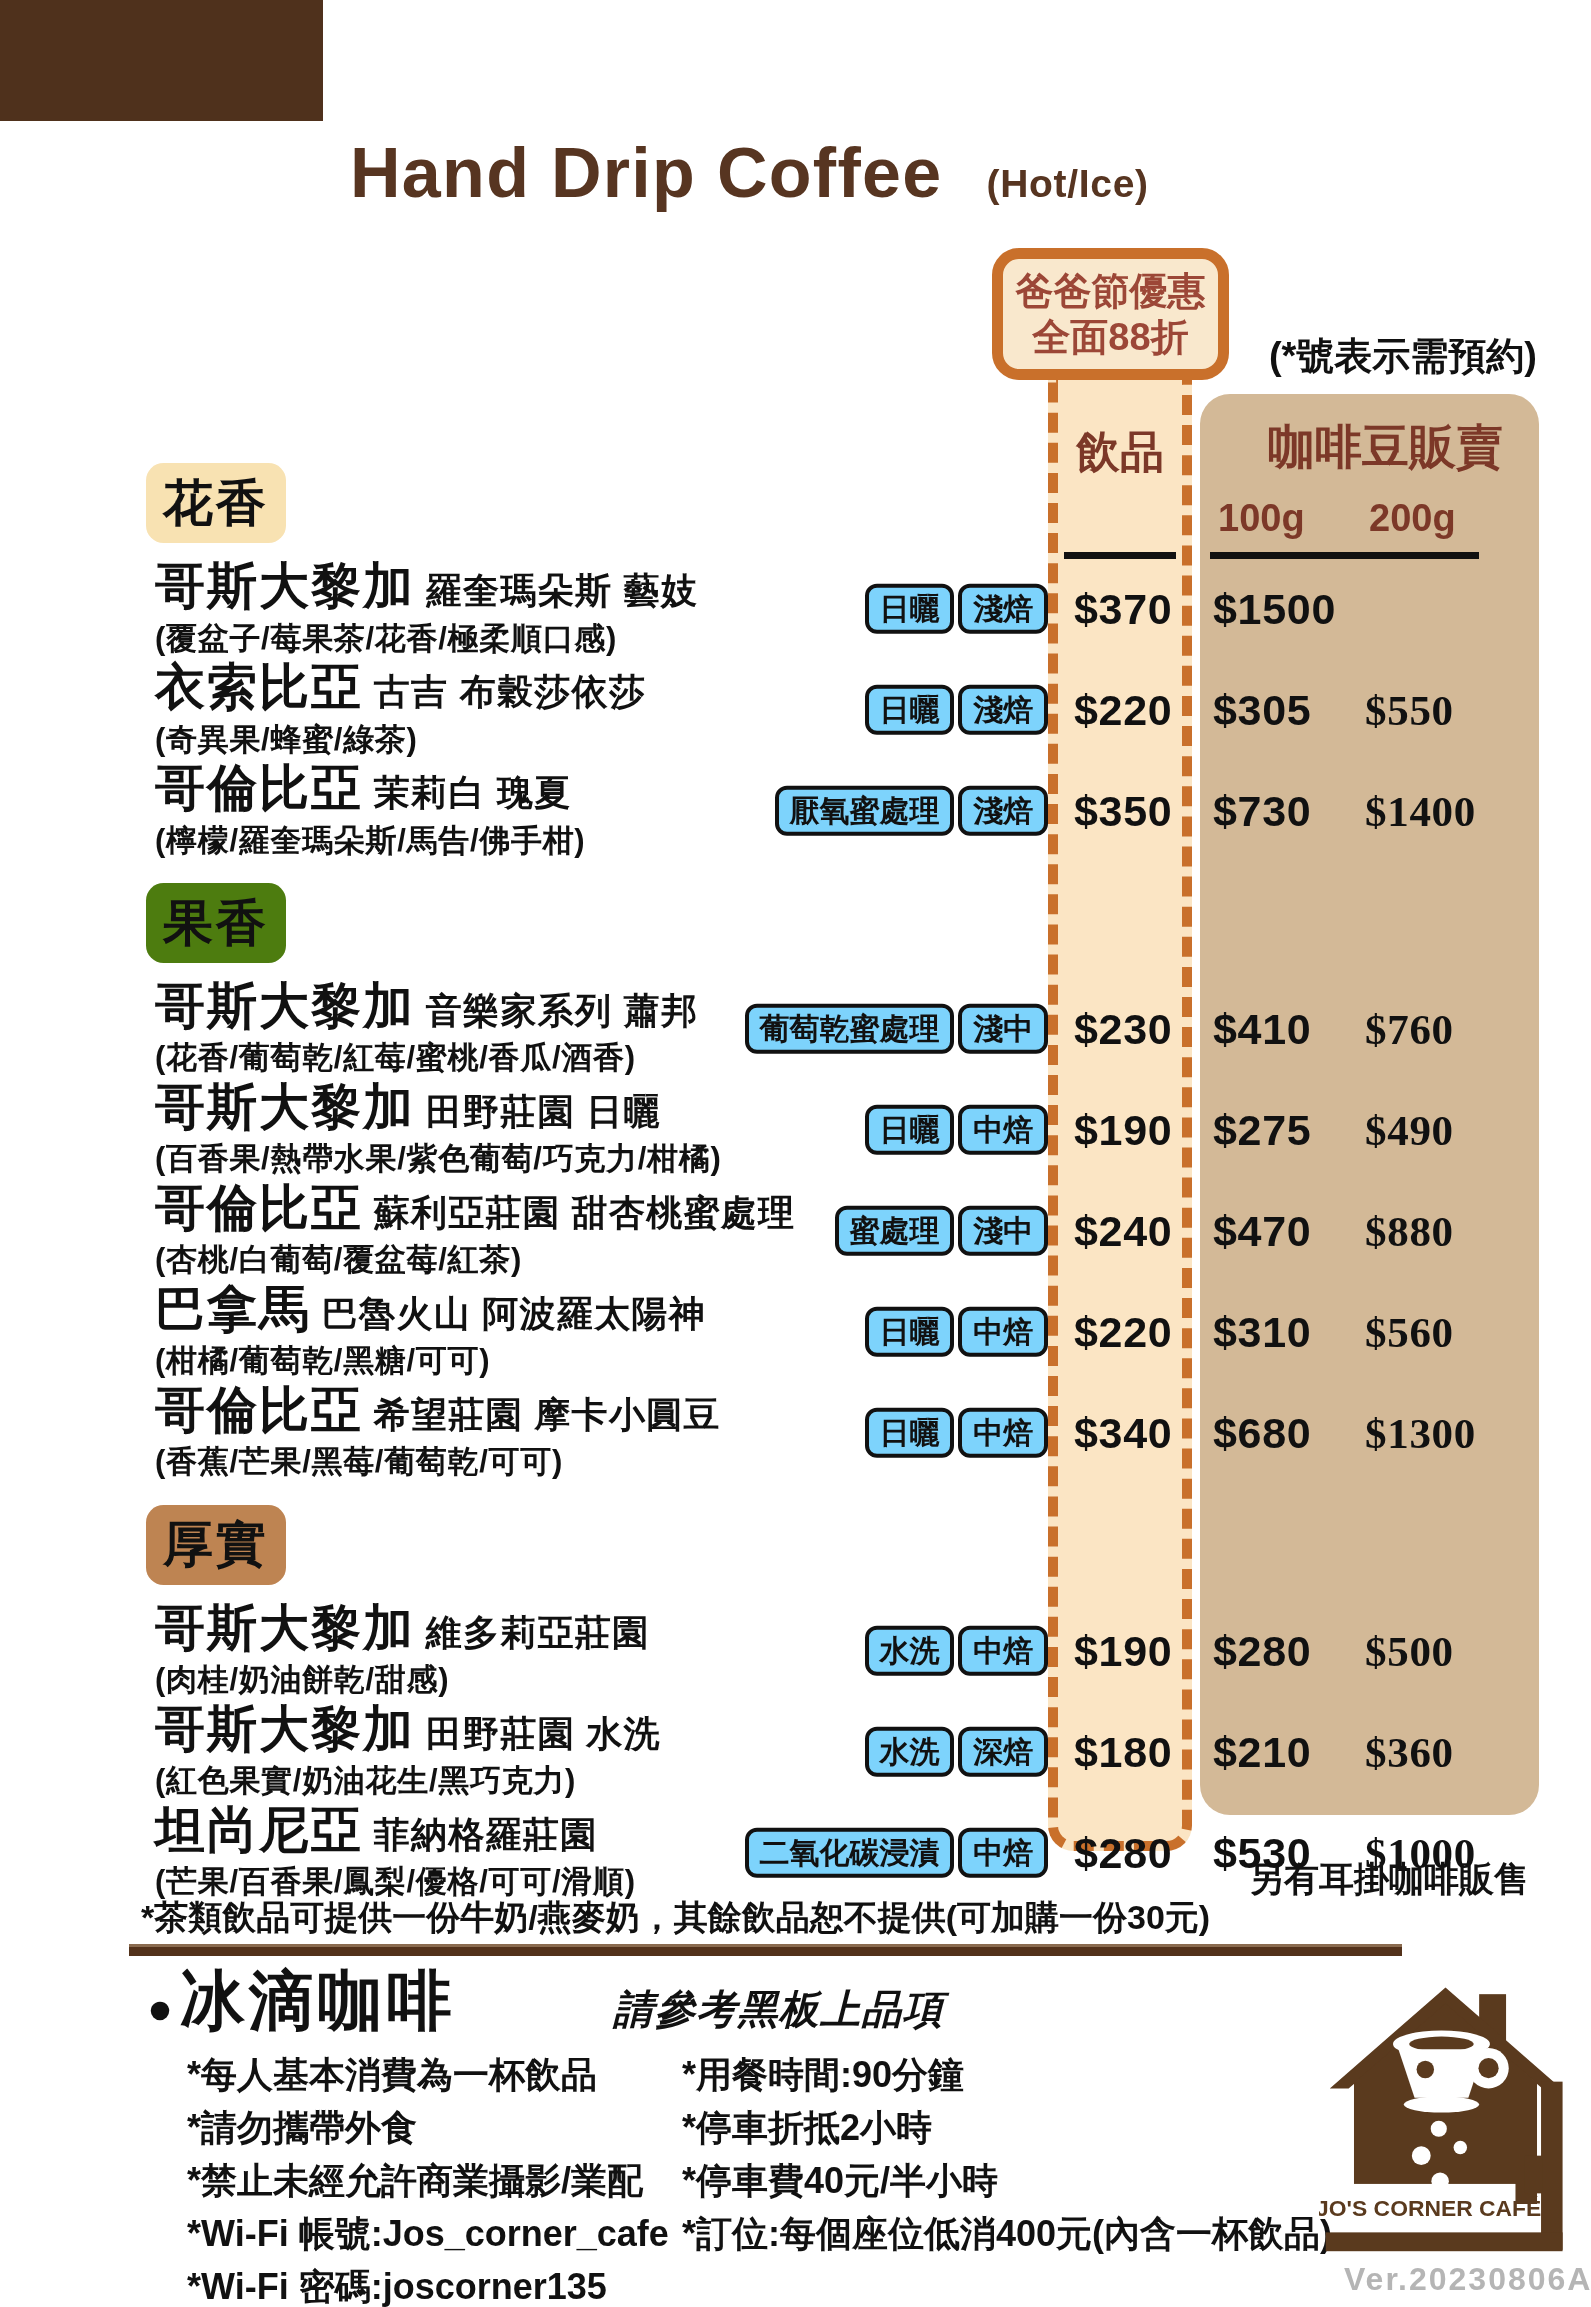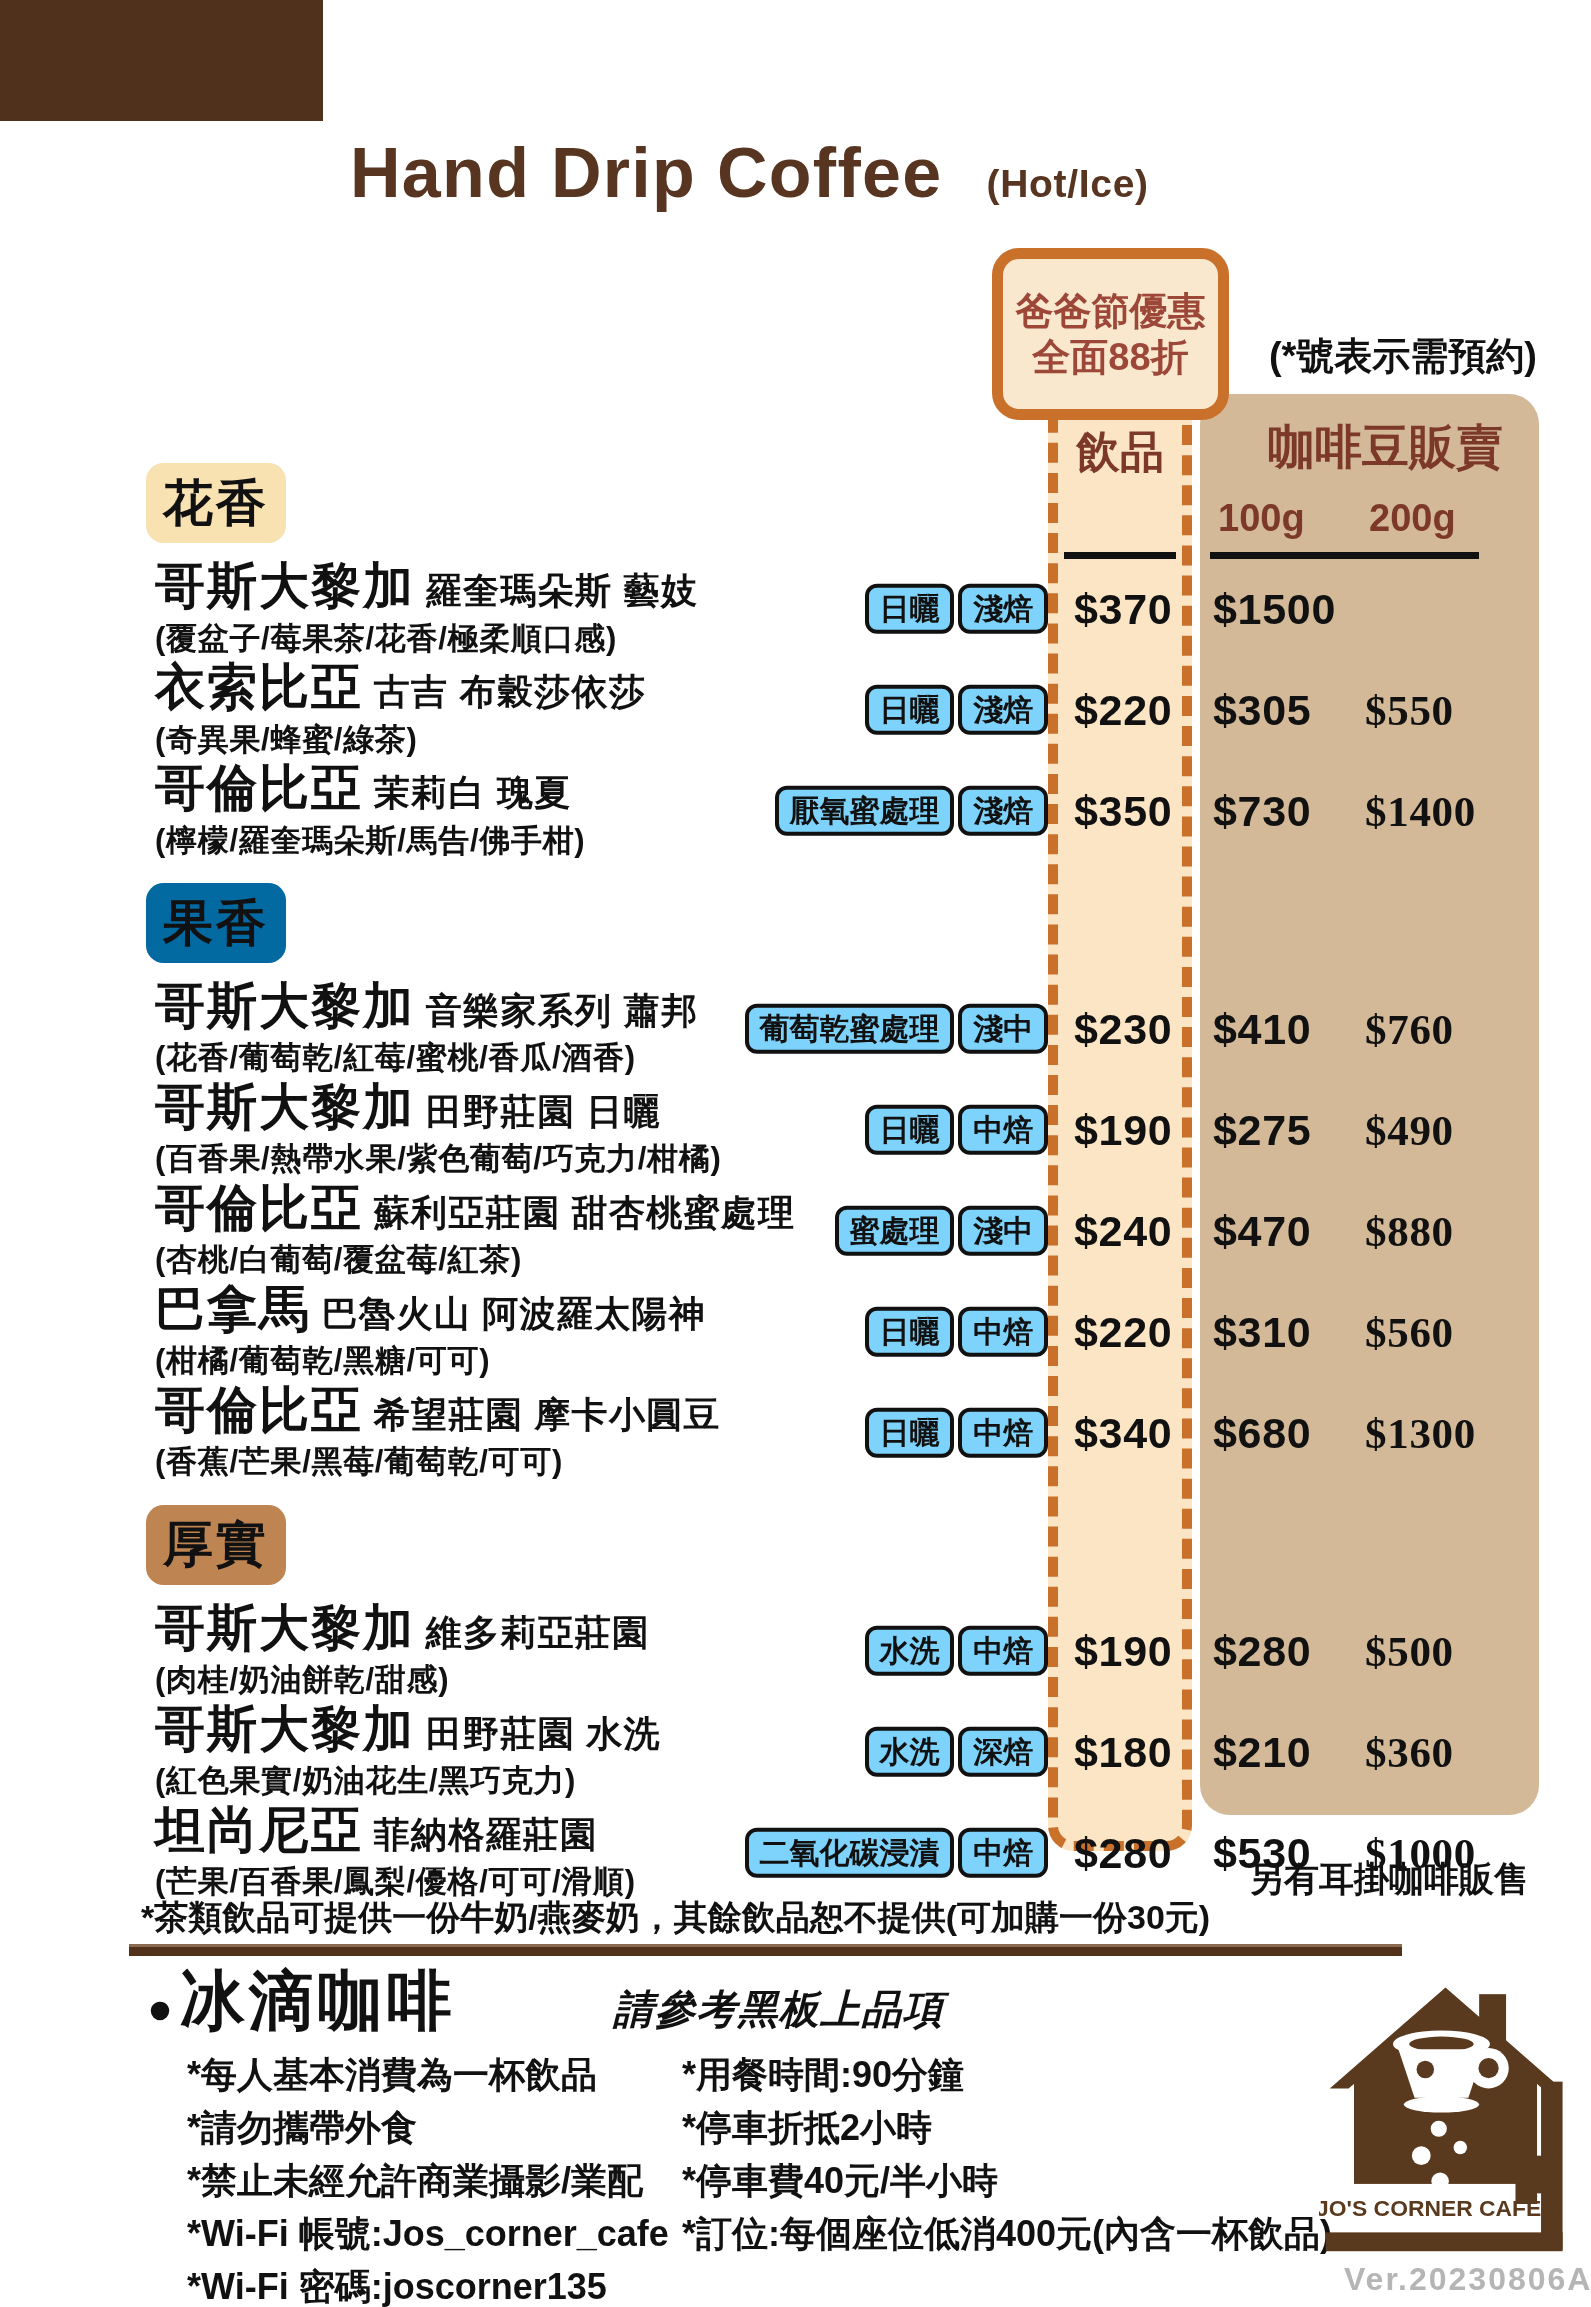--- a/index.html
+++ b/index.html
@@ -4,21 +4,21 @@
 <style>
   html,body{margin:0;padding:0;background:#e8e8e8;}
   .page{
     position:relative;width:1591px;height:2307px;background:#ffffff;
     font-family:"Liberation Sans","DejaVu Sans",sans-serif;color:#111;overflow:hidden;
   }
   .corner-rect{position:absolute;left:0;top:0;width:323px;height:121px;background:#4F311C;}
   .page-title{position:absolute;left:350px;top:133px;font-size:70px;font-weight:800;color:#573521;letter-spacing:1.3px;white-space:nowrap;}
   .page-subtitle{font-size:39px;font-weight:800;margin-left:44px;letter-spacing:0.7px;}
   .promo-badge{
-    position:absolute;left:992px;top:248px;width:237px;height:172px;box-sizing:border-box;
+    position:absolute;left:992px;top:248px;width:237px;height:132px;box-sizing:border-box;
     background:#F9E8CD;border:11.5px solid #C9702B;border-radius:27px;
     display:flex;flex-direction:column;justify-content:center;align-items:center;z-index:6;
   }
   .promo-line{font-size:38px;font-weight:800;color:#9C4737;line-height:1.22;white-space:nowrap;}
   .reservation-note{position:absolute;right:54px;top:331px;font-size:38px;font-weight:700;white-space:nowrap;}
   .drink-col{
     position:absolute;left:1048px;top:369px;width:144px;height:1482px;box-sizing:border-box;
     background:#FBE5C4;border:10px dashed #C9702B;border-radius:8px 8px 25.6px 25.6px;z-index:1;
   }
   .drink-arrow{
@@ -139,21 +139,21 @@
     </div>
     <div class="item-tags">
       <span class="tag-cell">厭氧蜜處理</span>
       <span class="tag-cell">淺焙</span>
     </div>
     <div class="price price-drink">$350</div>
     <div class="price price-100">$730</div>
     <div class="price price-200">$1400</div>
   </div>
 
-  <div class="cat-tag later" style="background-color: #0369a1;">果香</div>
+  <div class="cat-tag later" style="background-color: #4d7c0f;">果香</div>
 
   <div class="item">
     <div class="item-text">
       <div class="item-nameline">
         <span class="item-country">哥斯大黎加</span><span class="item-subname">音樂家系列 蕭邦</span>
       </div>
       <div class="item-desc">(花香/葡萄乾/紅莓/蜜桃/香瓜/酒香)</div>
     </div>
     <div class="item-tags">
       <span class="tag-cell">葡萄乾蜜處理</span>

